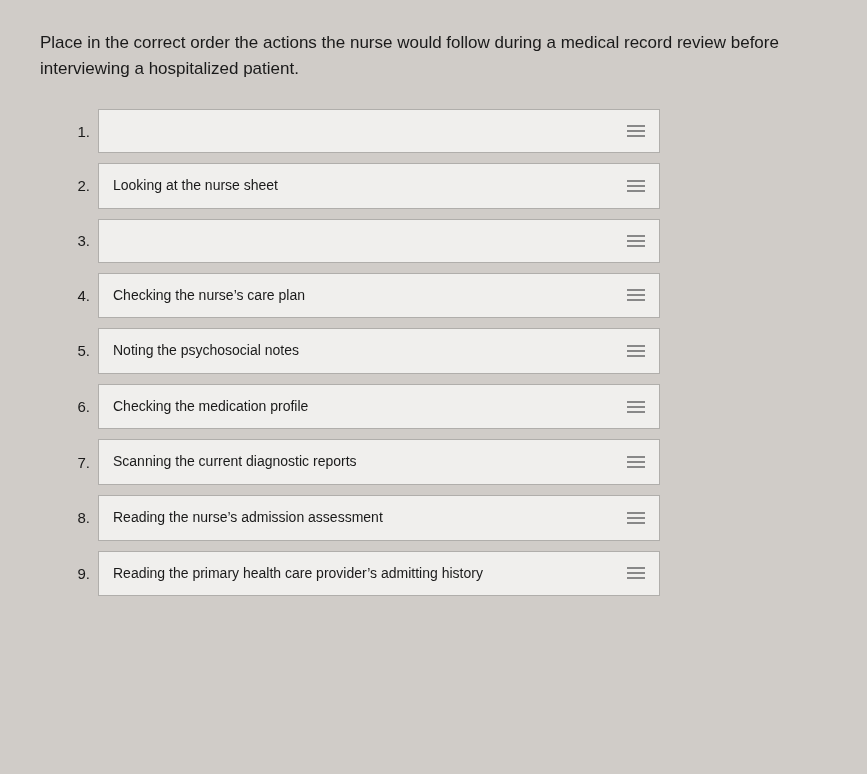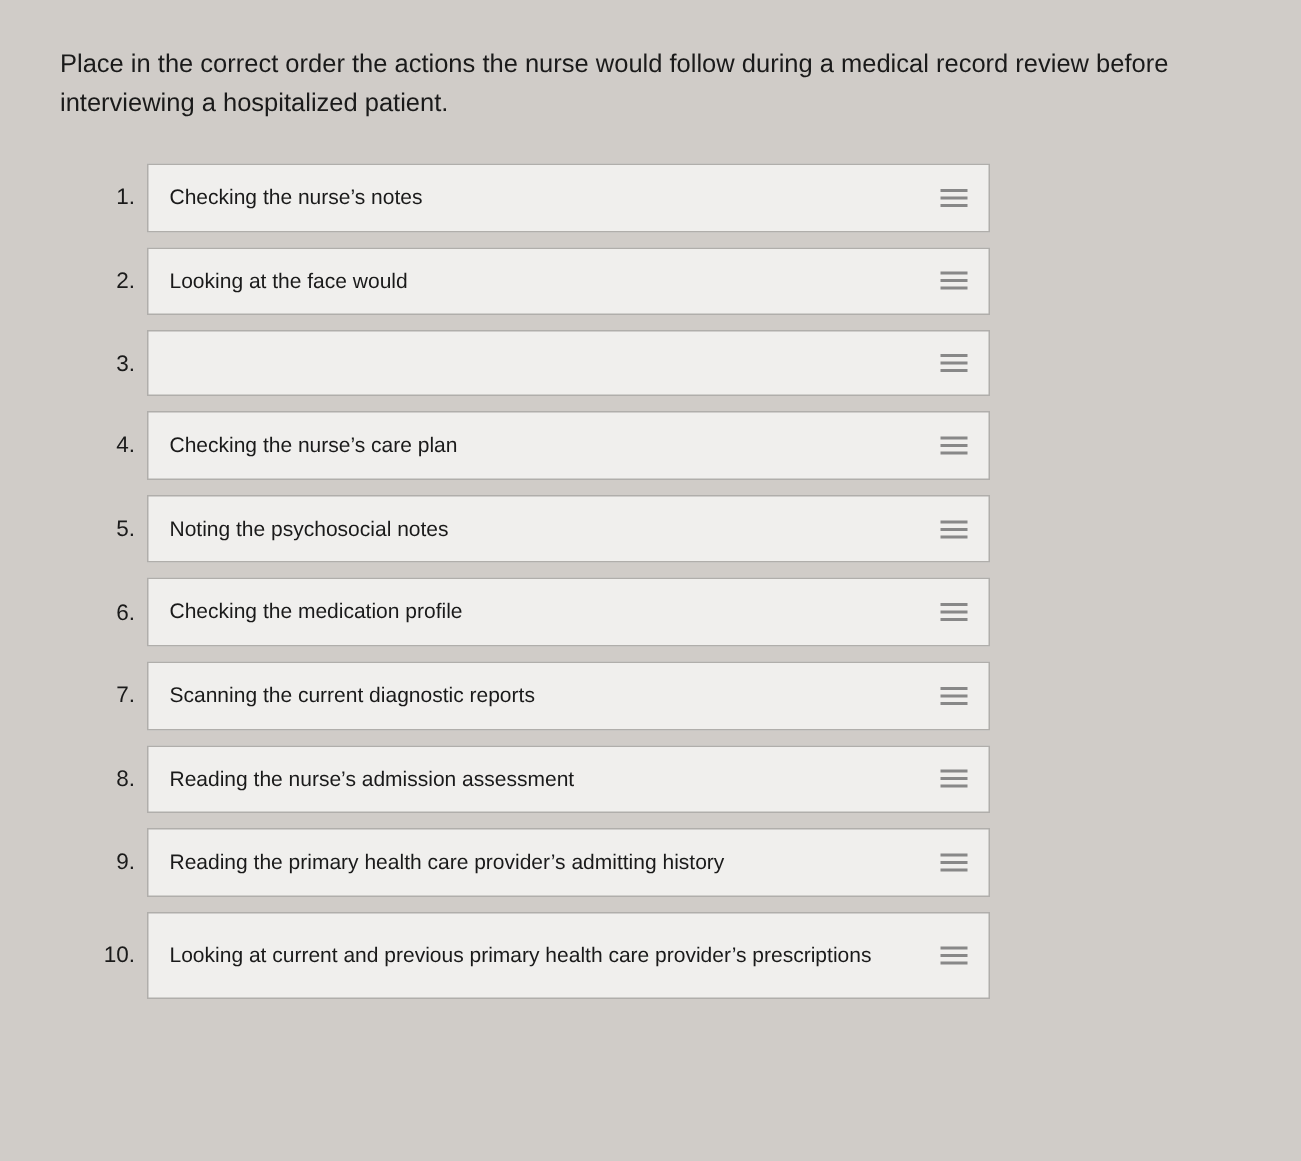--- a/index.html
+++ b/index.html
@@ -87,32 +87,31 @@
   </style>
 </head>
 <body>
 
 <p class="question-text">Place in the correct order the actions the nurse would follow during a medical record review before interviewing a hospitalized patient.</p>
 
 <div class="items-container">
 <div class="item-row">
       <div class="item-number">1.</div>
       <div class="item-box">
-        <span>Checking the nurse’s notes</span>
         <div class="drag-handle">
           <span></span>
           <span></span>
           <span></span>
         </div>
       </div>
     </div>
     <div class="item-row">
       <div class="item-number">2.</div>
       <div class="item-box">
-        <span>Looking at the face would</span>
+        <span>Looking at the nurse sheet</span>
         <div class="drag-handle">
           <span></span>
           <span></span>
           <span></span>
         </div>
       </div>
     </div>
     <div class="item-row">
       <div class="item-number">3.</div>
       <div class="item-box">
@@ -182,24 +181,13 @@
       <div class="item-number">9.</div>
       <div class="item-box">
         <span>Reading the primary health care provider’s admitting history</span>
         <div class="drag-handle">
           <span></span>
           <span></span>
           <span></span>
         </div>
       </div>
     </div>
-    <div class="item-row">
-      <div class="item-number">10.</div>
-      <div class="item-box tall">
-        <span>Looking at current and previous primary health care provider’s prescriptions</span>
-        <div class="drag-handle">
-          <span></span>
-          <span></span>
-          <span></span>
-        </div>
-      </div>
-    </div>
   </div>
 
 </body></html>

